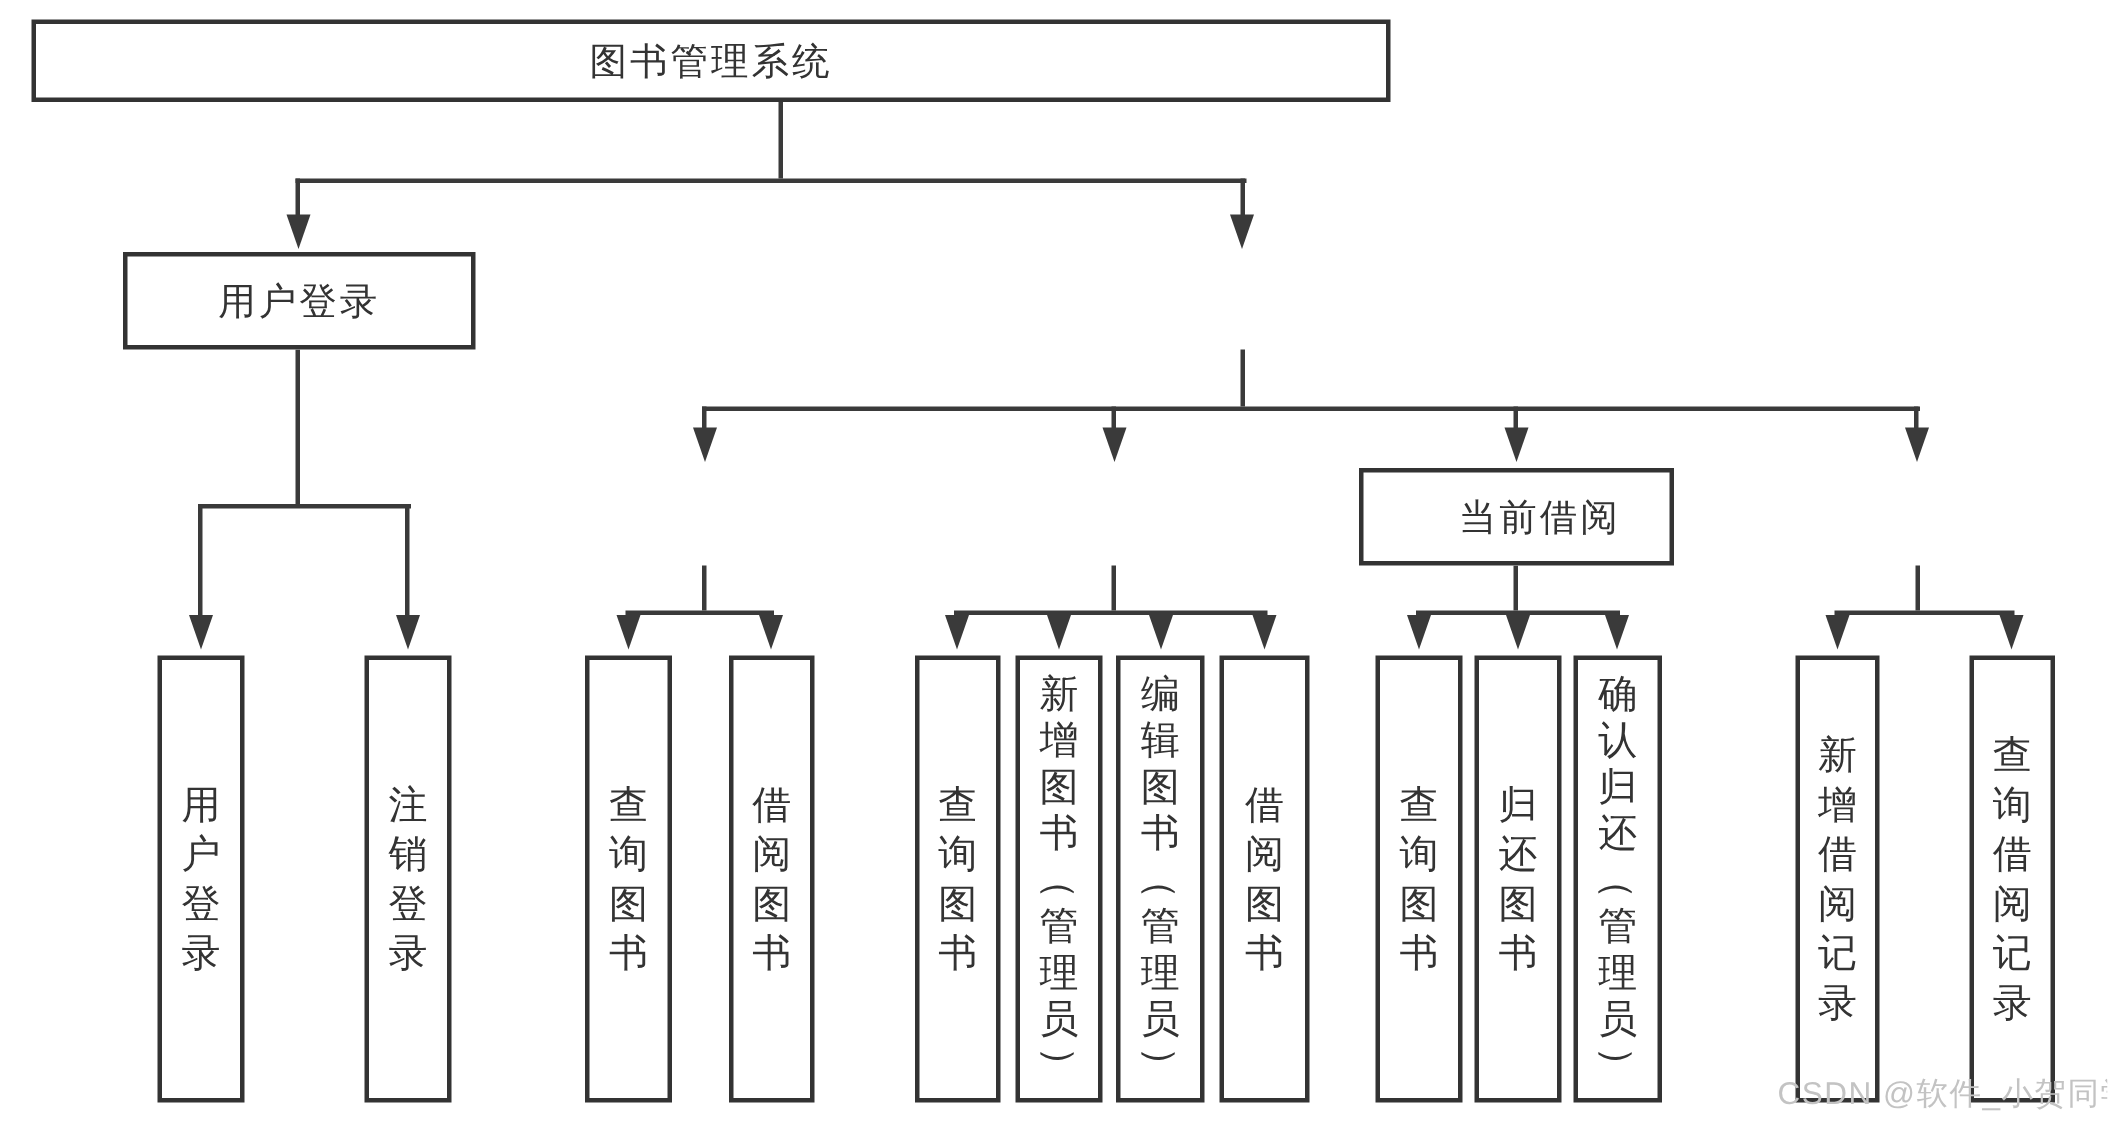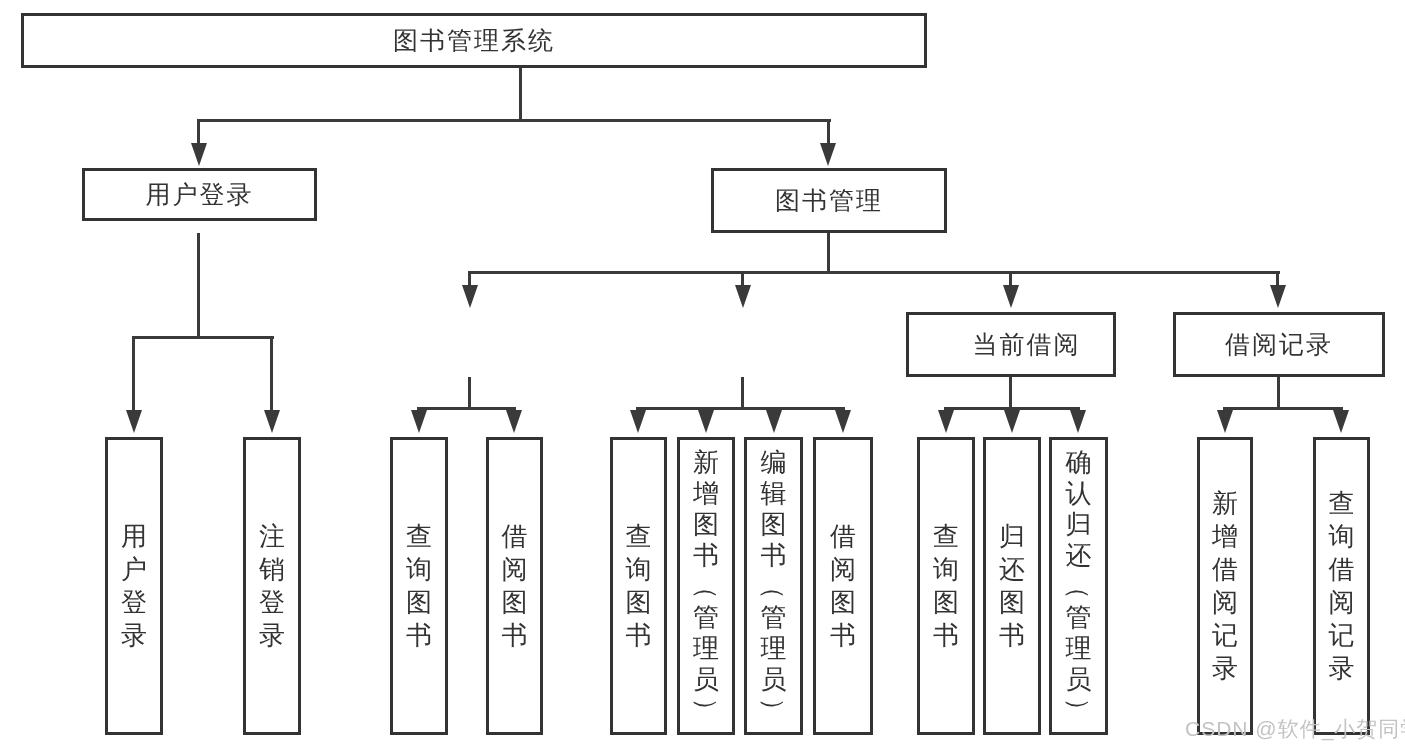--- a/index.html
+++ b/index.html
@@ -104,24 +104,22 @@
     <div class="arrow" style="left: 630px; top: 410px; border-top: 23px solid rgb(58, 58, 58);"></div>
     <div class="arrow" style="left: 698px; top: 410px; border-top: 23px solid rgb(58, 58, 58);"></div>
     <div class="arrow" style="left: 766px; top: 410px; border-top: 23px solid rgb(58, 58, 58);"></div>
     <div class="arrow" style="left: 835px; top: 410px; border-top: 23px solid rgb(58, 58, 58);"></div>
     <div class="arrow" style="left: 938px; top: 410px; border-top: 23px solid rgb(58, 58, 58);"></div>
     <div class="arrow" style="left: 1004px; top: 410px; border-top: 23px solid rgb(58, 58, 58);"></div>
     <div class="arrow" style="left: 1070px; top: 410px; border-top: 23px solid rgb(58, 58, 58);"></div>
     <div class="arrow" style="left: 1217px; top: 410px; border-top: 23px solid rgb(58, 58, 58);"></div>
     <div class="arrow" style="left: 1333px; top: 410px; border-top: 23px solid rgb(58, 58, 58);"></div>
     <div class="node" style="left: 21px; top: 13px; width: 906px; height: 55px; border-color: rgb(51, 51, 51); color: rgb(51, 51, 51);">图书管理系统</div>
-    <div class="node" style="left: 82px; top: 168px; width: 235px; height: 53px; border-color: rgb(51, 51, 51); color: rgb(51, 51, 51);">用户登录</div>
-    <div class="node" style="left: 711px; top: 168px; width: 236px; height: 65px; border-color: rgb(51, 51, 51); color: rgb(51, 51, 51);">图书管理</div>
+    <div class="node" style="left: 82px; top: 168px; width: 235px; height: 65px; border-color: rgb(51, 51, 51); color: rgb(51, 51, 51);">用户登录</div>
     <div class="node" style="left: 906px; top: 312px; width: 210px; height: 65px; border-color: rgb(51, 51, 51); color: rgb(51, 51, 51); padding-left: 31px;">当前借阅</div>
-    <div class="node" style="left: 1173px; top: 312px; width: 212px; height: 65px; border-color: rgb(51, 51, 51); color: rgb(51, 51, 51);">借阅记录</div>
     <div class="node vbox" style="left: 105px; top: 437px; width: 58px; height: 298px; border-color: rgb(51, 51, 51); color: rgb(51, 51, 51);">
       <span style="height: 33px;">用</span>
       <span style="height: 33px;">户</span>
       <span style="height: 33px;">登</span>
       <span style="height: 33px;">录</span>
     </div>
     <div class="node vbox" style="left: 243px; top: 437px; width: 58px; height: 298px; border-color: rgb(51, 51, 51); color: rgb(51, 51, 51);">
       <span style="height: 33px;">注</span>
       <span style="height: 33px;">销</span>
       <span style="height: 33px;">登</span>

